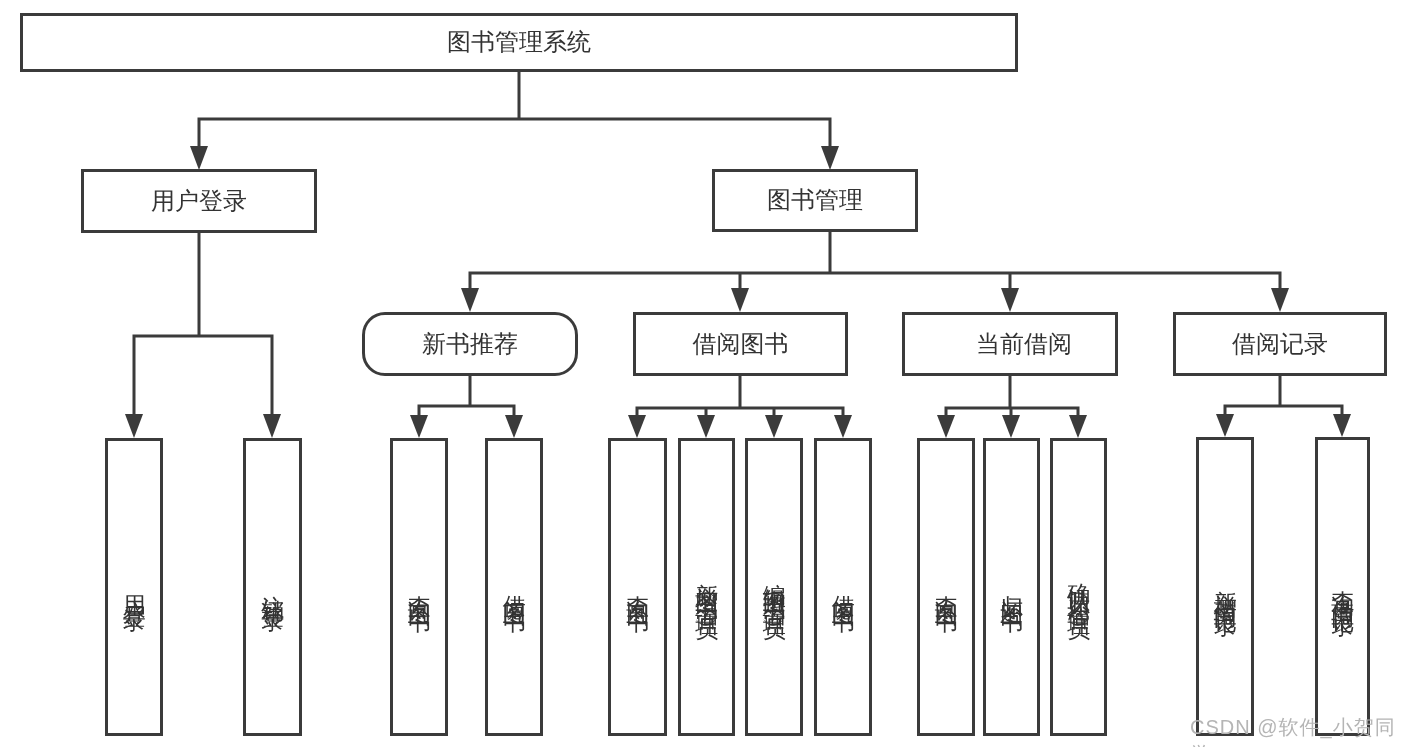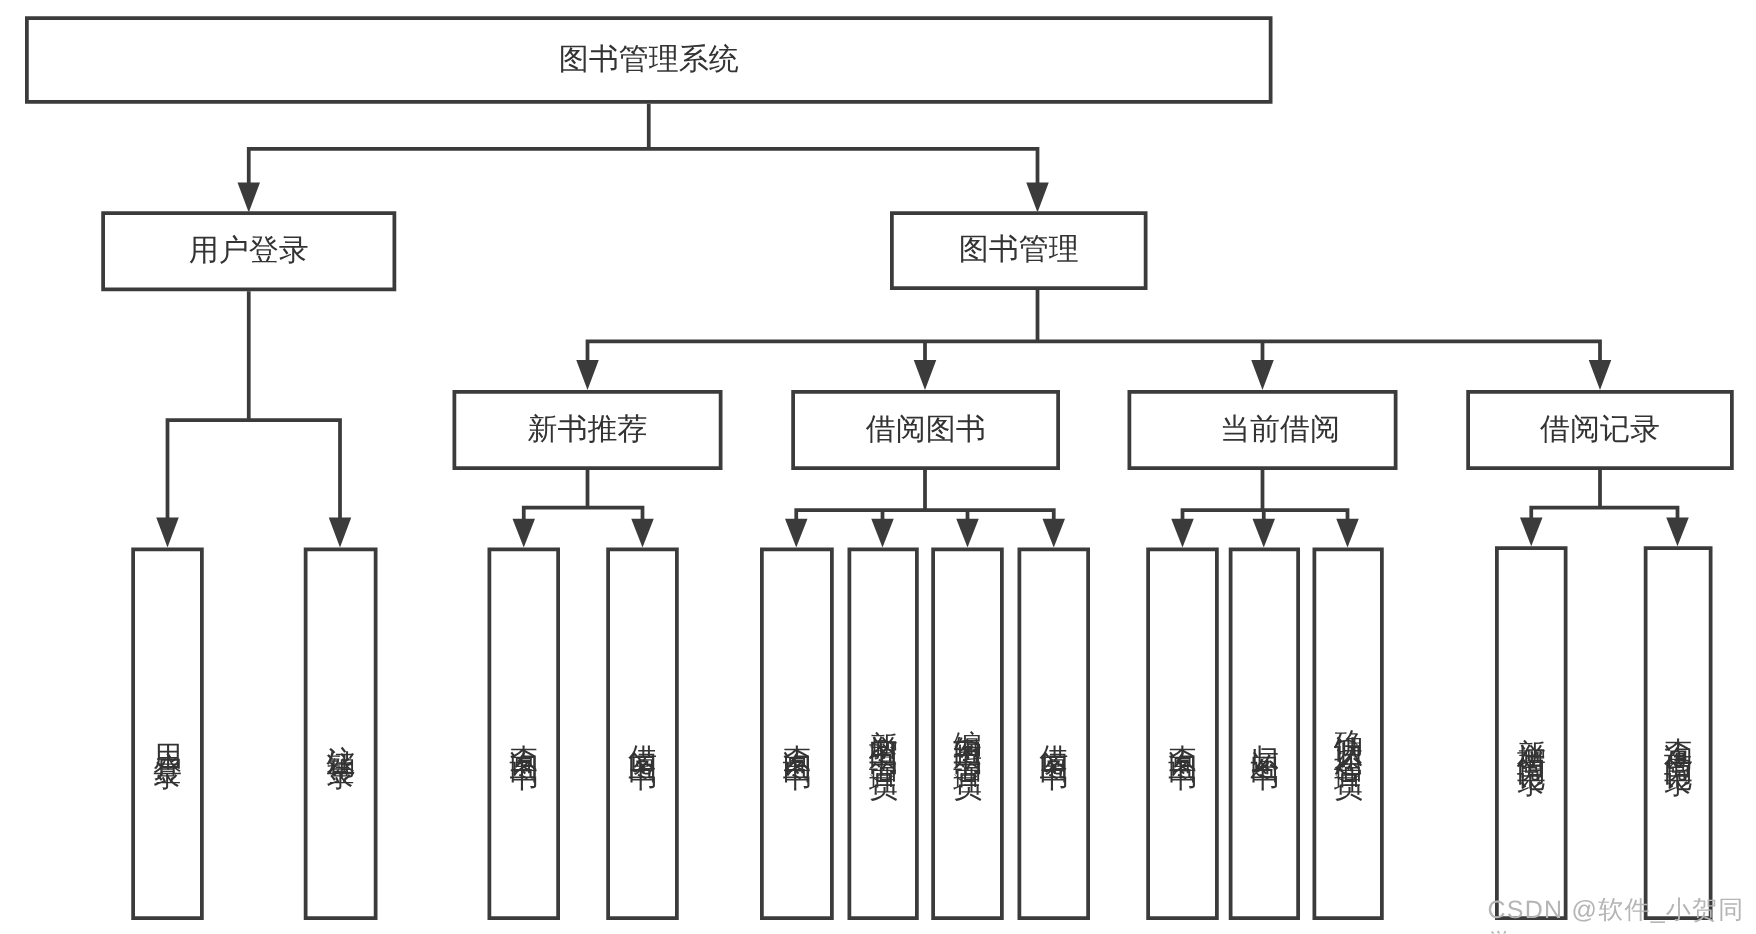--- a/index.html
+++ b/index.html
@@ -86,26 +86,26 @@
       <polygon points="1002,415 1020,415 1011,438"></polygon>
       <polygon points="1069,415 1087,415 1078,438"></polygon>
     </g>
     <g>
       <path d="M1280,376 V406 M1225,406 H1342 M1225,406 V416 M1342,406 V416"></path>
       <polygon points="1216,414 1234,414 1225,437"></polygon>
       <polygon points="1333,414 1351,414 1342,437"></polygon>
     </g>
   </svg>
 
-  <div class="hbox" style="left:20px;top:13px;width:998px;height:70px;">图书管理系统</div>
+  <div class="hbox" style="left:20px;top:13px;width:998px;height:59px;">图书管理系统</div>
 
   <div class="hbox" style="left:81px;top:169px;width:236px;height:64px;">用户登录</div>
   <div class="hbox" style="left:712px;top:169px;width:206px;height:63px;">图书管理</div>
 
-  <div class="hbox" style="left:362px;top:312px;width:216px;height:64px;">新书推荐</div>
+  <div class="hbox" style="left:362px;top:312px;width:216px;height:64px;border-radius:23px;">新书推荐</div>
   <div class="hbox" style="left:633px;top:312px;width:215px;height:64px;">借阅图书</div>
   <div class="hbox" style="left:902px;top:312px;width:216px;height:64px;padding-left:28px;">当前借阅</div>
   <div class="hbox" style="left:1173px;top:312px;width:214px;height:64px;">借阅记录</div>
 
   <div class="vbox" style="left:105px;top:438px;width:58px;height:298px;">用户登录</div>
   <div class="vbox" style="left:243px;top:438px;width:59px;height:298px;">注销登录</div>
 
   <div class="vbox" style="left:390px;top:438px;width:58px;height:298px;">查询图书</div>
   <div class="vbox" style="left:485px;top:438px;width:58px;height:298px;">借阅图书</div>
 

